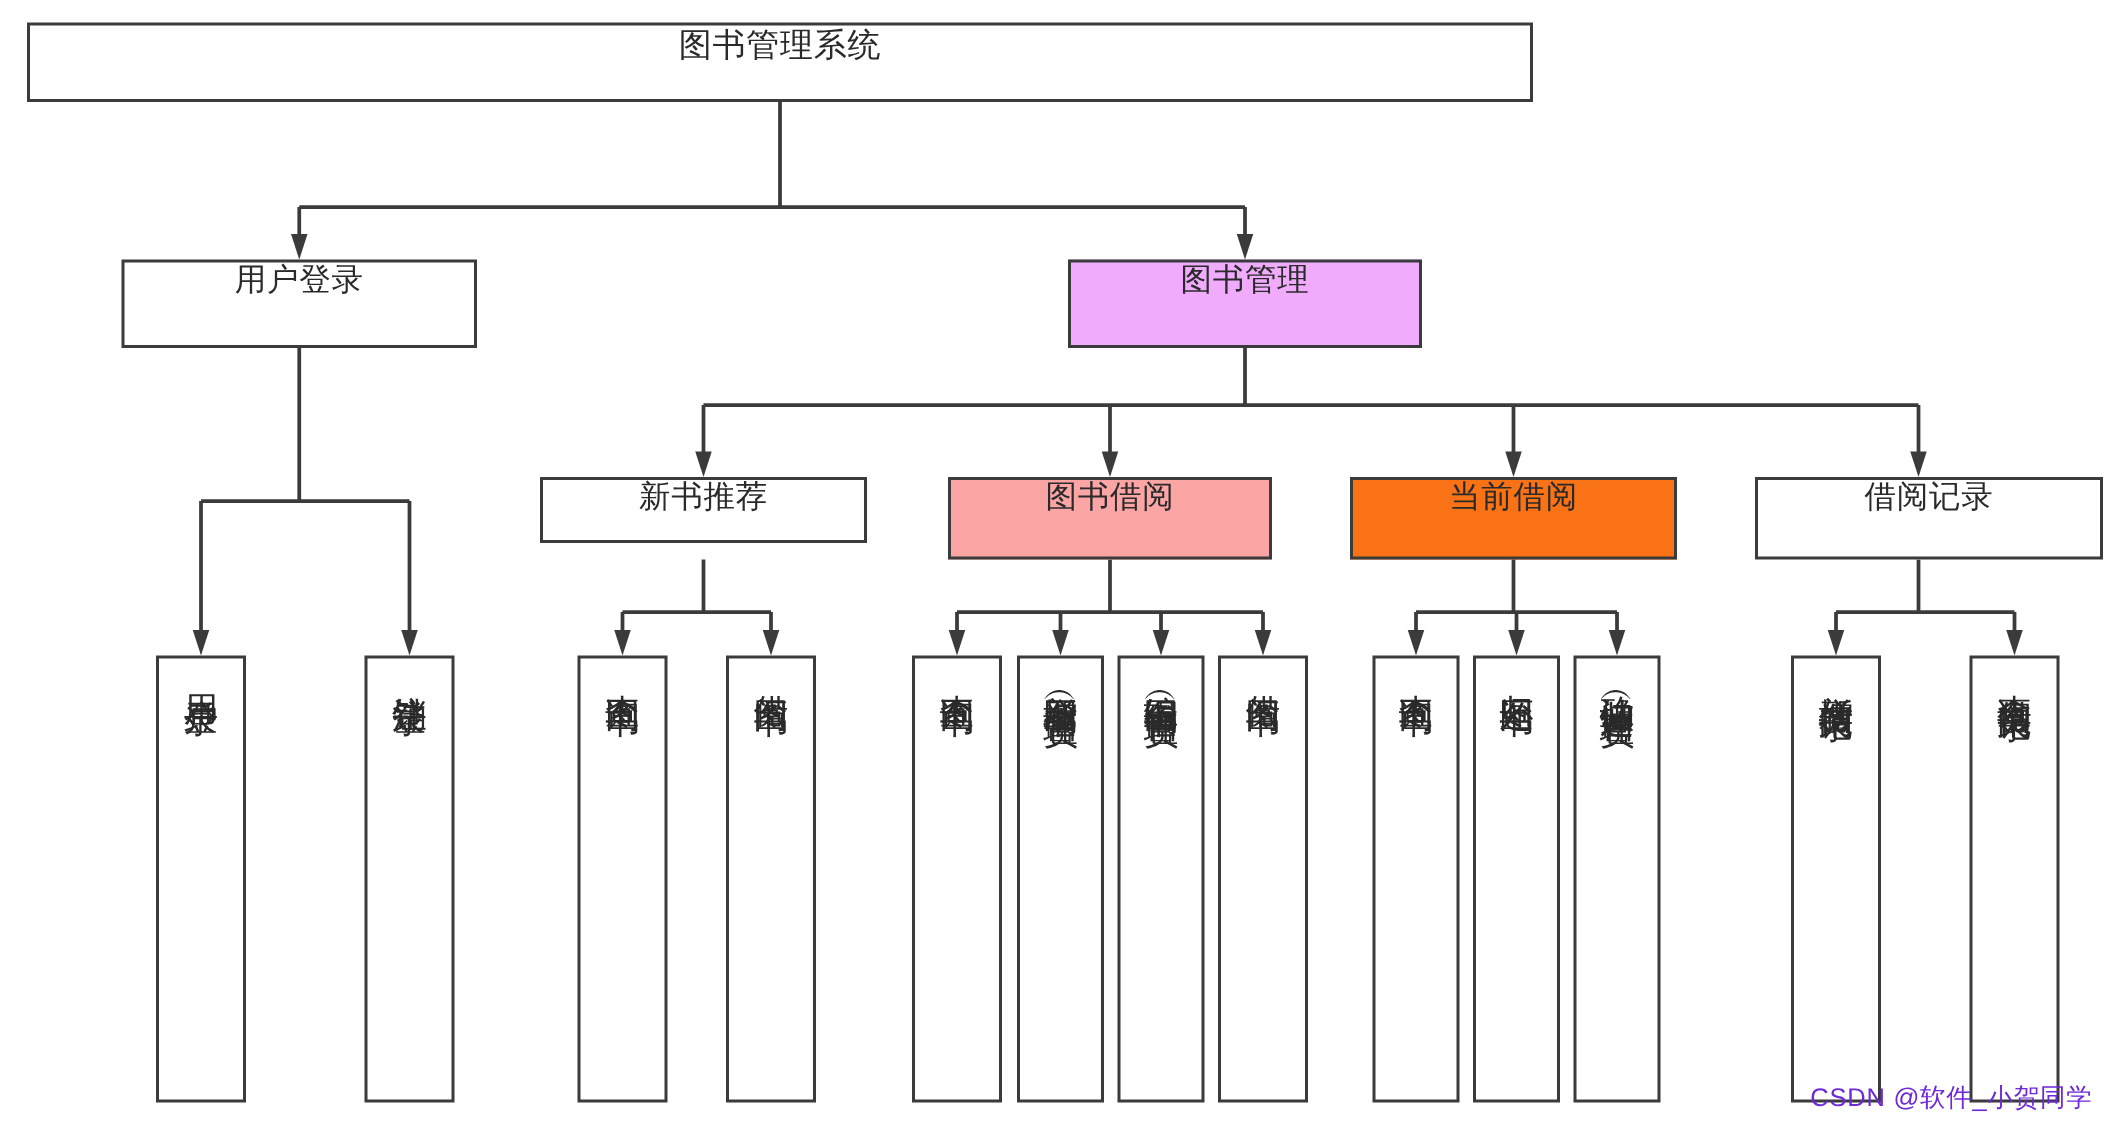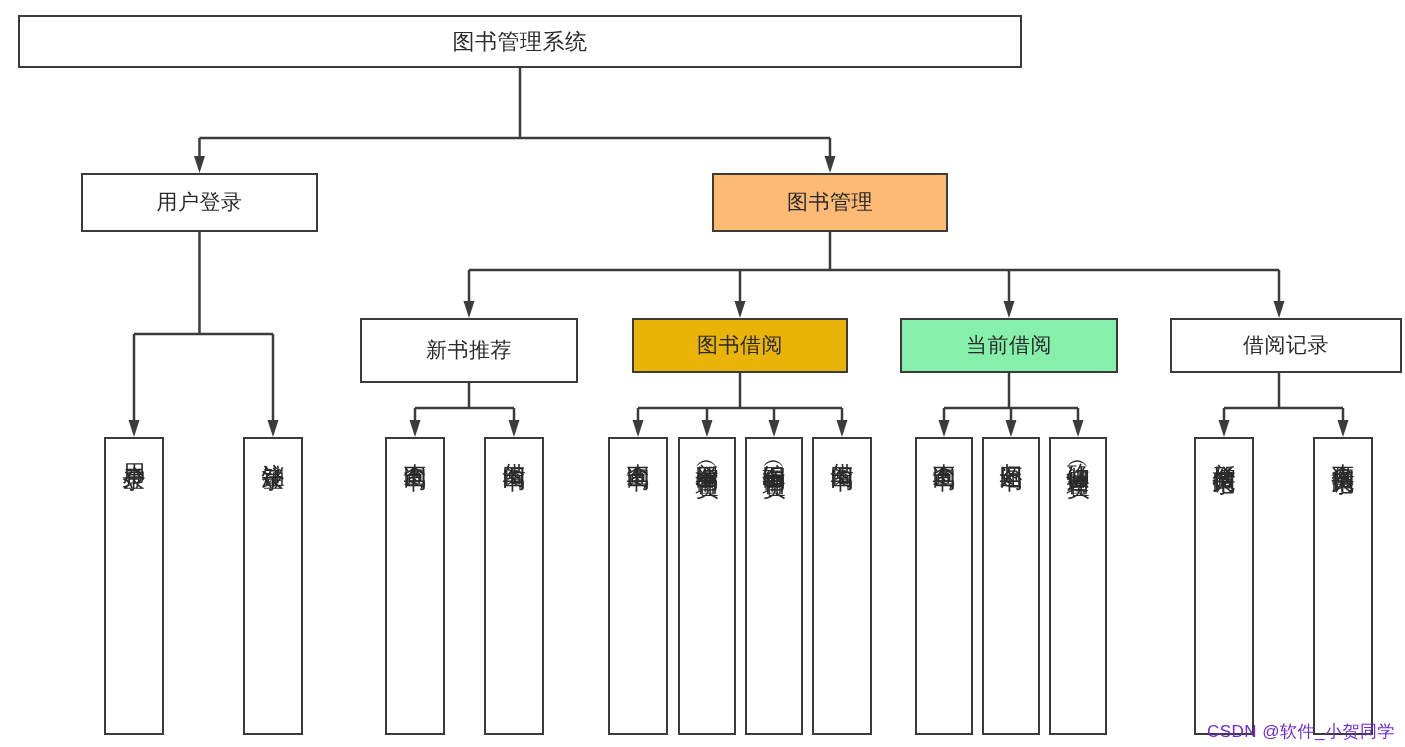--- a/index.html
+++ b/index.html
@@ -24,21 +24,20 @@
     width: 1405px;
     height: 747px;
     pointer-events: none;
   }
   .node {
     position: absolute;
     box-sizing: border-box;
     background: #ffffff;
     border: 2.5px solid #3b3b3b;
     display: flex;
-    align-items: center;
     justify-content: center;
     color: #2a2a2a;
     line-height: 1.18;
   }
   .node .nlabel {
     display: block;
     text-align: center;
     white-space: pre-wrap;
   }
   .node.horiz .nlabel {
@@ -143,30 +142,30 @@
       </g>
     </svg>
 
   <div id="nodes">
       <div class="node horiz root" style="left: 18px; top: 15px; width: 1004px; height: 53px; border-color: rgb(59, 59, 59); background: rgb(255, 255, 255); color: rgb(42, 42, 42);">
         <span class="nlabel">图书管理系统</span>
       </div>
       <div class="node horiz" style="left: 81px; top: 173px; width: 237px; height: 59px; border-color: rgb(59, 59, 59); background: rgb(255, 255, 255); color: rgb(42, 42, 42);">
         <span class="nlabel">用户登录</span>
       </div>
-      <div class="node horiz" style="left: 712px; top: 173px; width: 236px; height: 59px; border-color: rgb(59, 59, 59); background: #fdba74; color: rgb(42, 42, 42);">
+      <div class="node horiz" style="left: 712px; top: 173px; width: 236px; height: 59px; border-color: rgb(59, 59, 59); background: #f0abfc; color: rgb(42, 42, 42);">
         <span class="nlabel">图书管理</span>
       </div>
-      <div class="node horiz" style="left: 360px; top: 318px; width: 218px; height: 65px; border-color: rgb(59, 59, 59); background: rgb(255, 255, 255); color: rgb(42, 42, 42);">
+      <div class="node horiz" style="left: 360px; top: 318px; width: 218px; height: 44px; border-color: rgb(59, 59, 59); background: rgb(255, 255, 255); color: rgb(42, 42, 42);">
         <span class="nlabel">新书推荐</span>
       </div>
-      <div class="node horiz" style="left: 632px; top: 318px; width: 216px; height: 55px; border-color: rgb(59, 59, 59); background: #eab308; color: rgb(42, 42, 42);">
+      <div class="node horiz" style="left: 632px; top: 318px; width: 216px; height: 55px; border-color: rgb(59, 59, 59); background: #fca5a5; color: rgb(42, 42, 42);">
         <span class="nlabel">图书借阅</span>
       </div>
-      <div class="node horiz" style="left: 900px; top: 318px; width: 218px; height: 55px; border-color: rgb(59, 59, 59); background: #86efac; color: rgb(42, 42, 42);">
+      <div class="node horiz" style="left: 900px; top: 318px; width: 218px; height: 55px; border-color: rgb(59, 59, 59); background: #f97316; color: rgb(42, 42, 42);">
         <span class="nlabel">当前借阅</span>
       </div>
       <div class="node horiz" style="left: 1170px; top: 318px; width: 232px; height: 55px; border-color: rgb(59, 59, 59); background: rgb(255, 255, 255); color: rgb(42, 42, 42);">
         <span class="nlabel">借阅记录</span>
       </div>
       <div class="node vert" style="left: 104px; top: 437px; width: 60px; height: 298px; border-color: rgb(59, 59, 59); background: rgb(255, 255, 255); color: rgb(42, 42, 42);">
         <span class="nlabel">用户登录</span>
       </div>
       <div class="node vert" style="left: 243px; top: 437px; width: 60px; height: 298px; border-color: rgb(59, 59, 59); background: rgb(255, 255, 255); color: rgb(42, 42, 42);">
         <span class="nlabel">注销登录</span>

